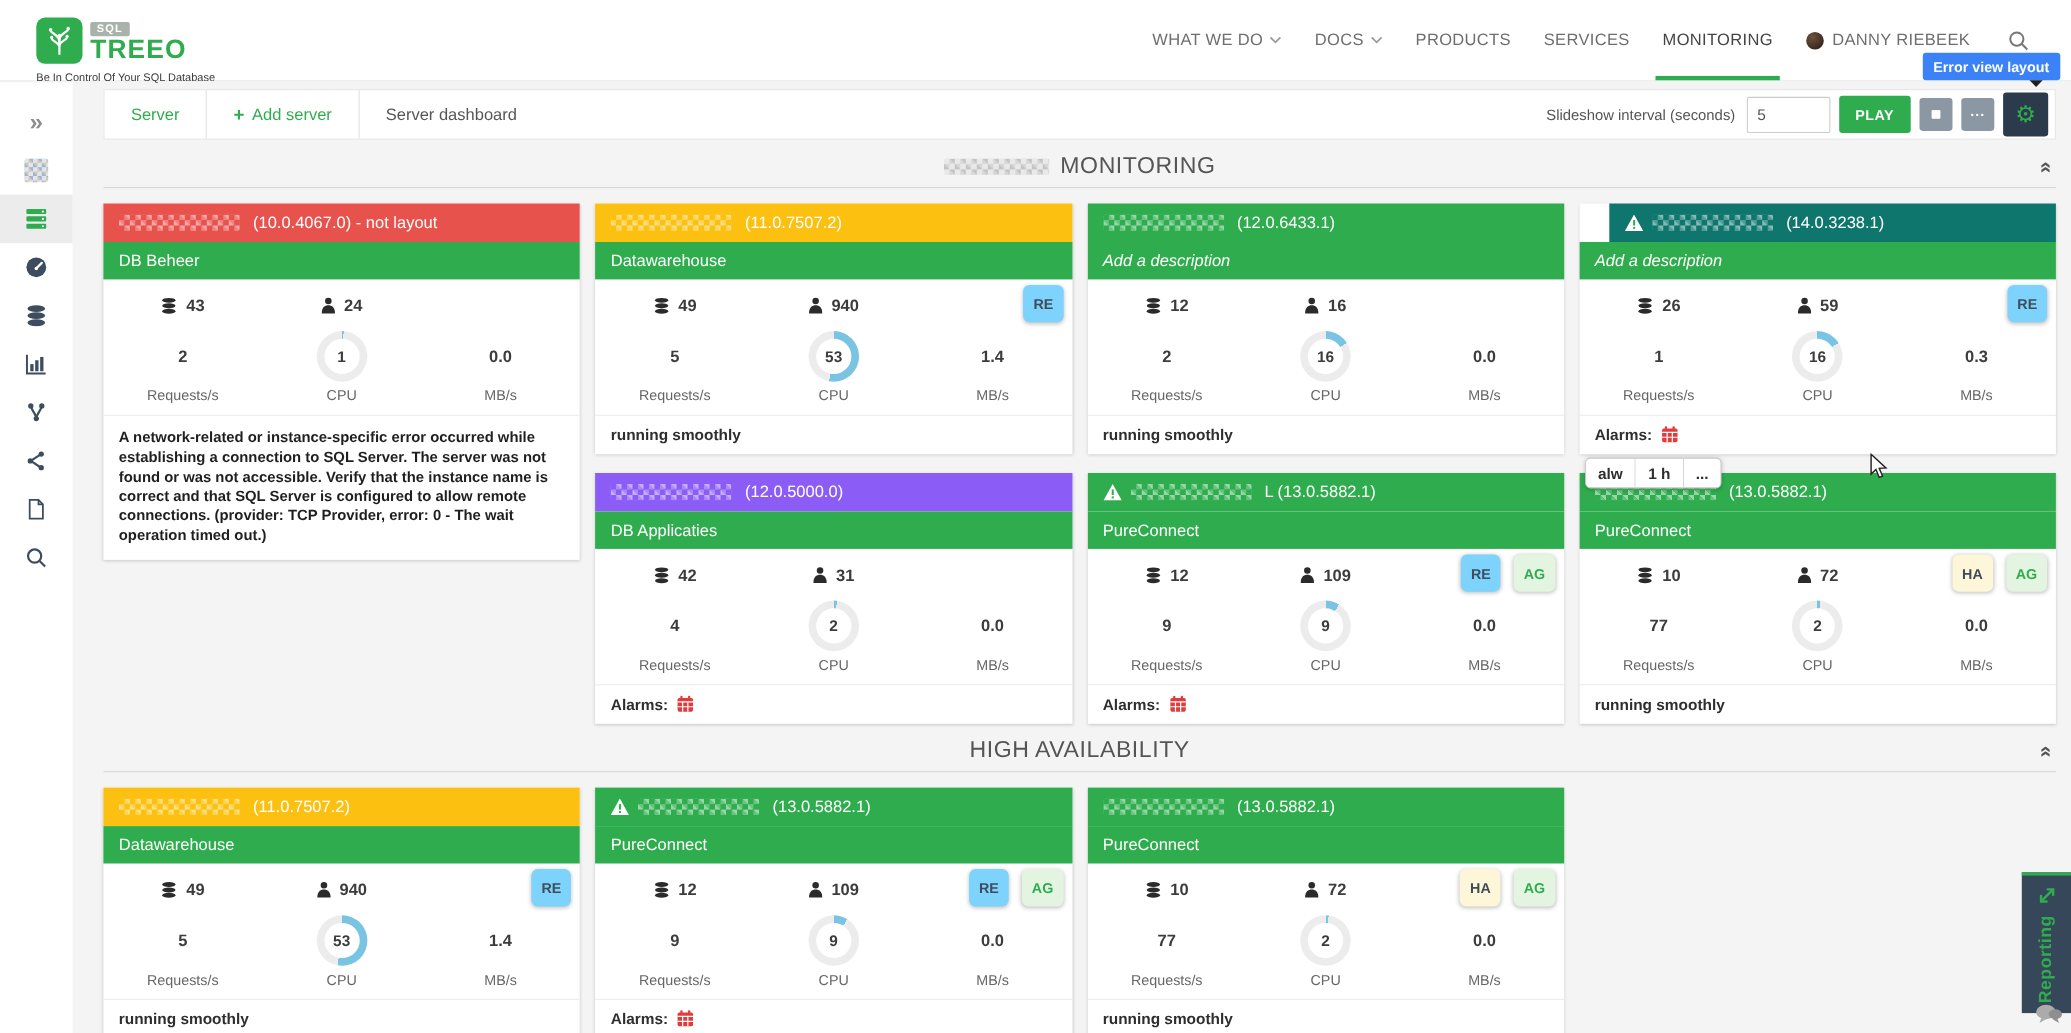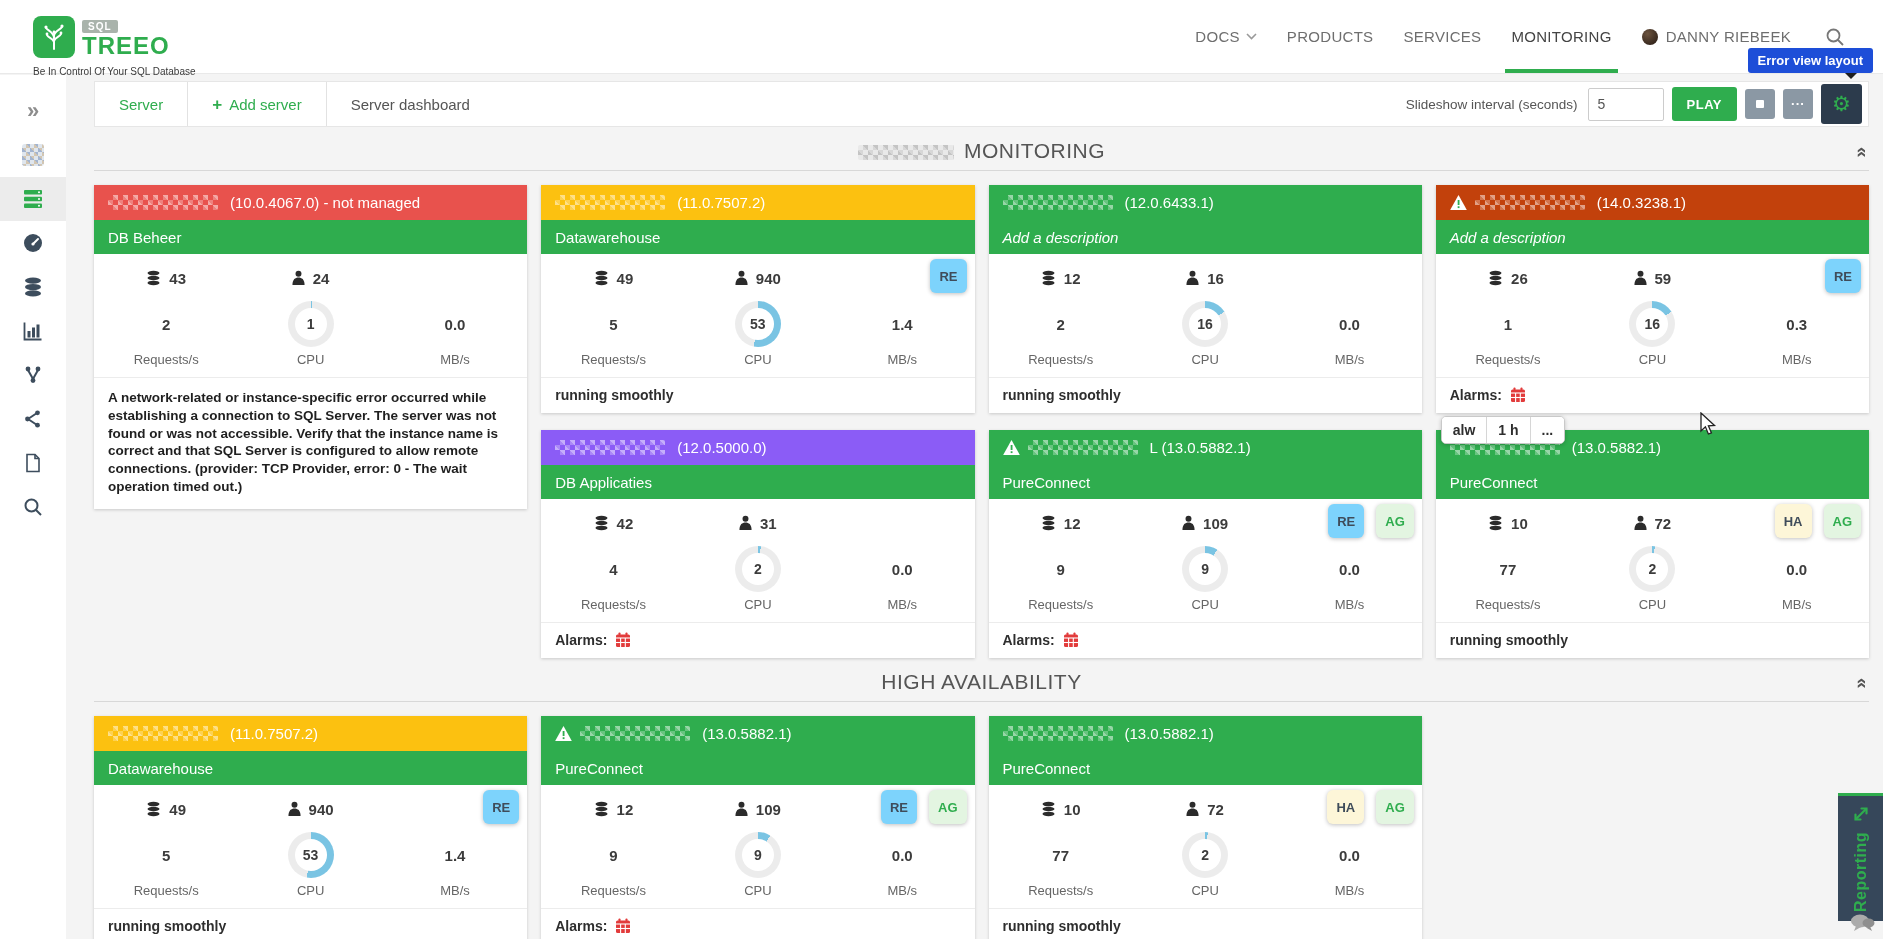--- a/index.html
+++ b/index.html
@@ -25,21 +25,21 @@
   .nav-item.active { color:#444; }
   .nav-item.active::after { content:""; position:absolute; left:-6px; right:-6px; bottom:0;
                             height:4px; background:#2fad4e; }
   .chev { width:11px; height:7px; stroke:#9a9a9a; fill:none; stroke-width:1.6; }
   .nav-user { display:flex; align-items:center; gap:8px; }
   .avatar { width:16px; height:16px; border-radius:50%;
             background:radial-gradient(circle at 35% 30%, #6c543f, #241812); }
   .nav-search { margin-left:4px; display:flex; align-items:center; cursor:pointer; }
 
   
-  .tooltip { position:absolute; top:48px; right:10px; background:#1d4ed8; color:#fff;
+  .tooltip { position:absolute; top:48px; right:10px; background:#3b82f6; color:#fff;
              font-size:13px; font-weight:bold; padding:5px 10px; border-radius:3px; z-index:40; }
   .tooltip::after { content:""; position:absolute; bottom:-6px; right:16px;
                     border:6px solid transparent; border-top-color:#1f1f1f; border-bottom:0; }
 
   
   .sidebar { position:absolute; top:75px; left:0; bottom:0; width:66px; background:#fff;
              z-index:10; padding-top:14px; }
   .side-item { width:66px; height:44px; display:flex; align-items:center; justify-content:center;
                color:#3d4d5d; cursor:pointer; }
   .side-item.expand { color:#8d8d8d; font-size:22px; font-weight:bold; }
@@ -165,20 +165,26 @@
         </svg>
       </div>
       <div class="logo-txt">
         <span class="sql-badge">SQL</span>
         <div class="treeo">TREEO</div>
       </div>
       <div class="tagline">Be In Control Of Your SQL Database</div>
     </div>
     <div class="nav">
       <div class="nav-item">
+          <span>WHAT WE DO</span>
+        <svg class="chev" viewBox="0 0 11 7">
+            <polyline points="1,1 5.5,5.5 10,1"></polyline>
+          </svg>
+        </div>
+      <div class="nav-item">
           <span>DOCS</span>
         <svg class="chev" viewBox="0 0 11 7">
             <polyline points="1,1 5.5,5.5 10,1"></polyline>
           </svg>
         </div>
       <div class="nav-item">
           <span>PRODUCTS</span>
         </div>
       <div class="nav-item">
           <span>SERVICES</span>
@@ -303,21 +309,21 @@
     <div class="section-header">
       <span class="mosaic dark"></span><span>MONITORING</span>
       <span class="collapse-ico">»</span>
     </div>
     <div class="card-grid">
             <div class="card-col">
   <div class="card">
     <div class="card-header" style="background: rgb(232, 82, 77);">
 
       <span class="mosaic light"></span>
-      <span>(10.0.4067.0) - not managed</span>
+      <span>(10.0.4067.0) - not layout</span>
     </div>
     <div class="card-desc">DB Beheer</div>
     <div class="card-body">
       <div class="badges"></div>
       <div class="stats-row">
         <div class="stat">
           <svg width="15" height="16" viewBox="0 0 20 20" fill="currentColor">
             <ellipse cx="10" cy="3.4" rx="8" ry="3"></ellipse>
                         <ellipse cx="10" cy="10" rx="8" ry="3"></ellipse>
                         <ellipse cx="10" cy="16.6" rx="8" ry="3"></ellipse>
@@ -620,21 +626,21 @@
           <line x1="10.3" y1="6" x2="10.3" y2="15" stroke="#fff" stroke-width="1.1"></line>
           <line x1="1" y1="10.5" x2="15" y2="10.5" stroke="#fff" stroke-width="1.1"></line>
         </svg>
       </div>
 
     </div>
   </div>
 </div>
             <div class="card-col">
   <div class="card">
-    <div class="card-header" style="background: #c2410c;">
+    <div class="card-header" style="background: #0f766e; margin-left: 27px;">
       <svg width="17" height="15" viewBox="0 0 20 18">
         <path d="M10 0 L20 18 H0 Z" fill="#fff"></path>
         <rect x="9" y="6" width="2.2" height="6" fill="#2fad4e"></rect>
                     <rect x="9" y="13.5" width="2.2" height="2.2" fill="#2fad4e"></rect>
       </svg>
       <span class="mosaic light"></span>
       <span>(14.0.3238.1)</span>
     </div>
     <div class="card-desc italic">Add a description</div>
     <div class="card-body">

